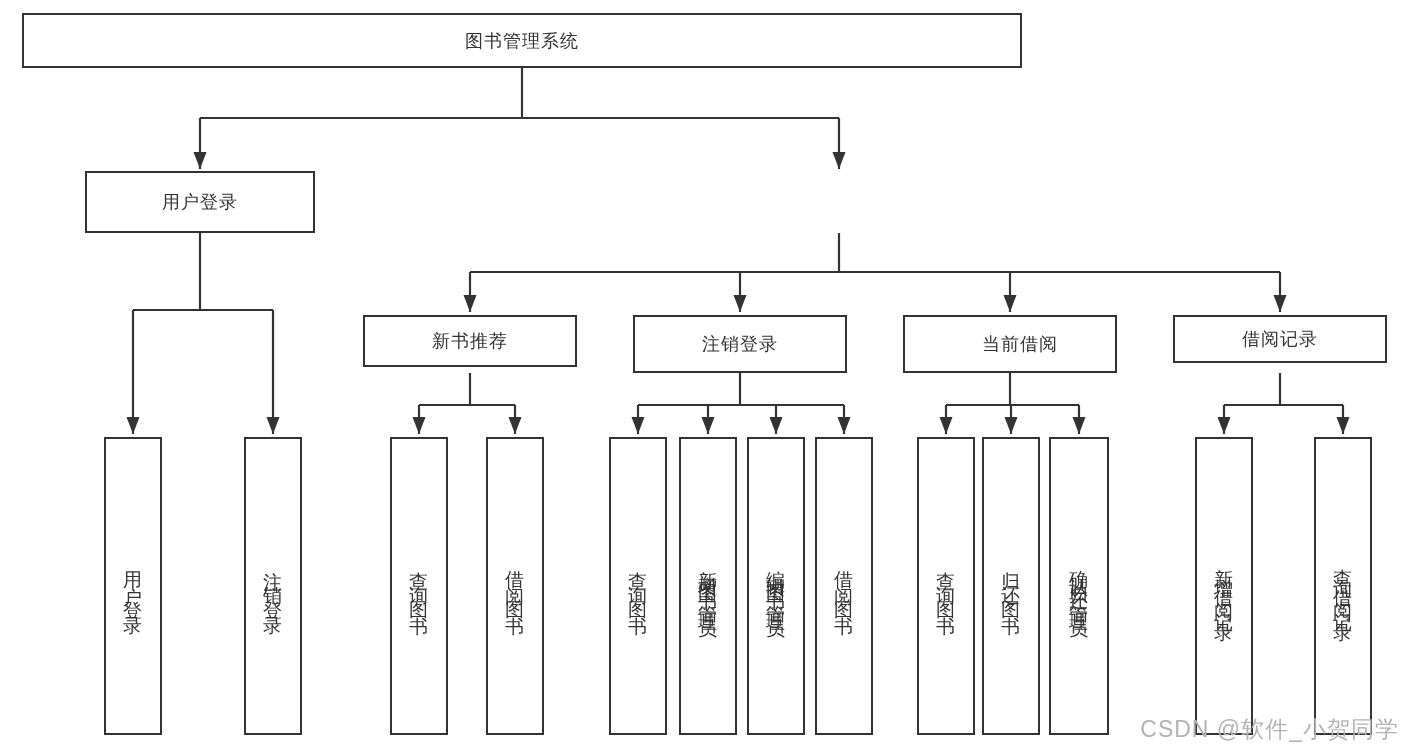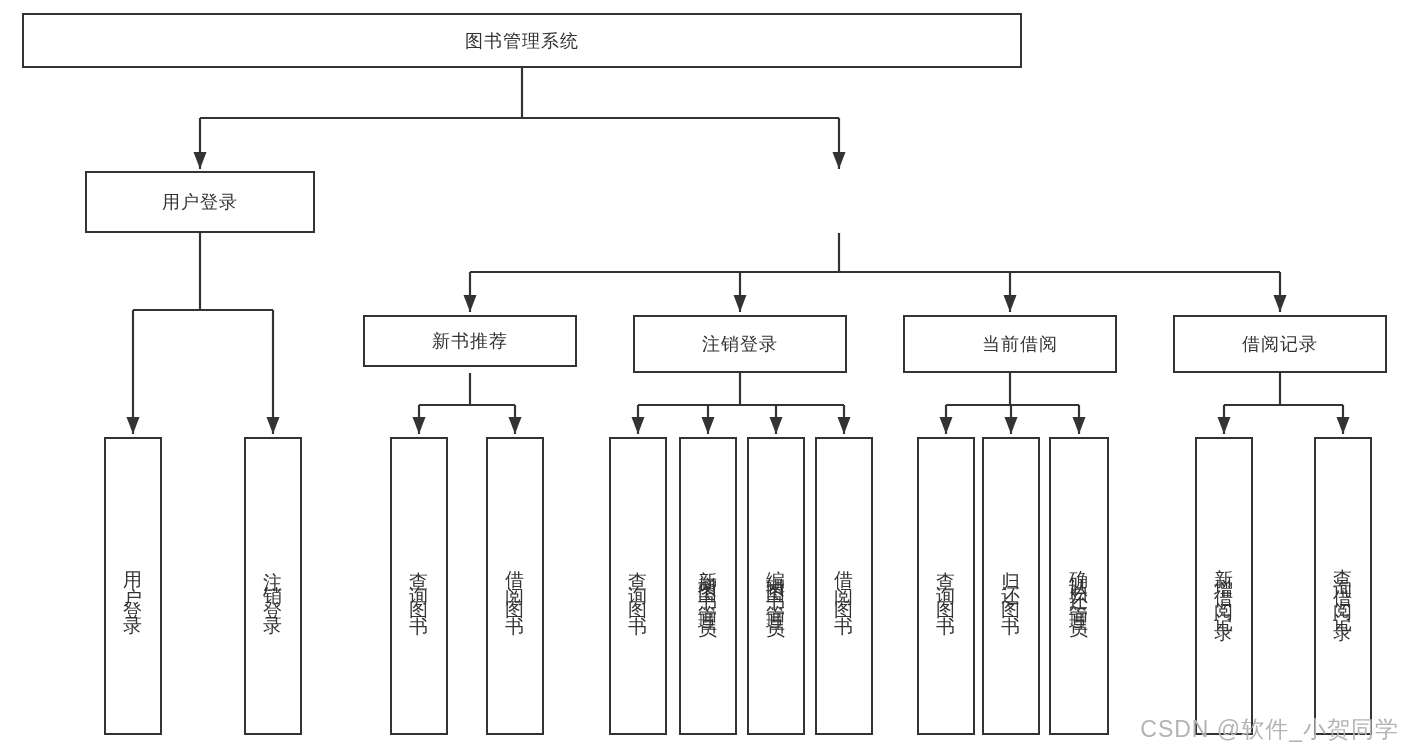--- a/index.html
+++ b/index.html
@@ -106,21 +106,21 @@
 
   <div class="box" style="left:363px;top:315px;width:214px;height:52px;">
     <span class="hlabel">新书推荐</span>
   </div>
   <div class="box" style="left:633px;top:315px;width:214px;height:58px;">
     <span class="hlabel">注销登录</span>
   </div>
   <div class="box" style="left:903px;top:315px;width:214px;height:58px;padding-left:20px;">
     <span class="hlabel">当前借阅</span>
   </div>
-  <div class="box" style="left:1173px;top:315px;width:214px;height:58px;">
+  <div class="box" style="left:1173px;top:315px;width:214px;height:48px;">
     <span class="hlabel">借阅记录</span>
   </div>
 
   <div class="box tall" style="left:104px;top:437px;width:58px;height:298px;">
     <span class="vlabel">用户登录</span>
   </div>
   <div class="box tall" style="left:244px;top:437px;width:58px;height:298px;">
     <span class="vlabel">注销登录</span>
   </div>
 

